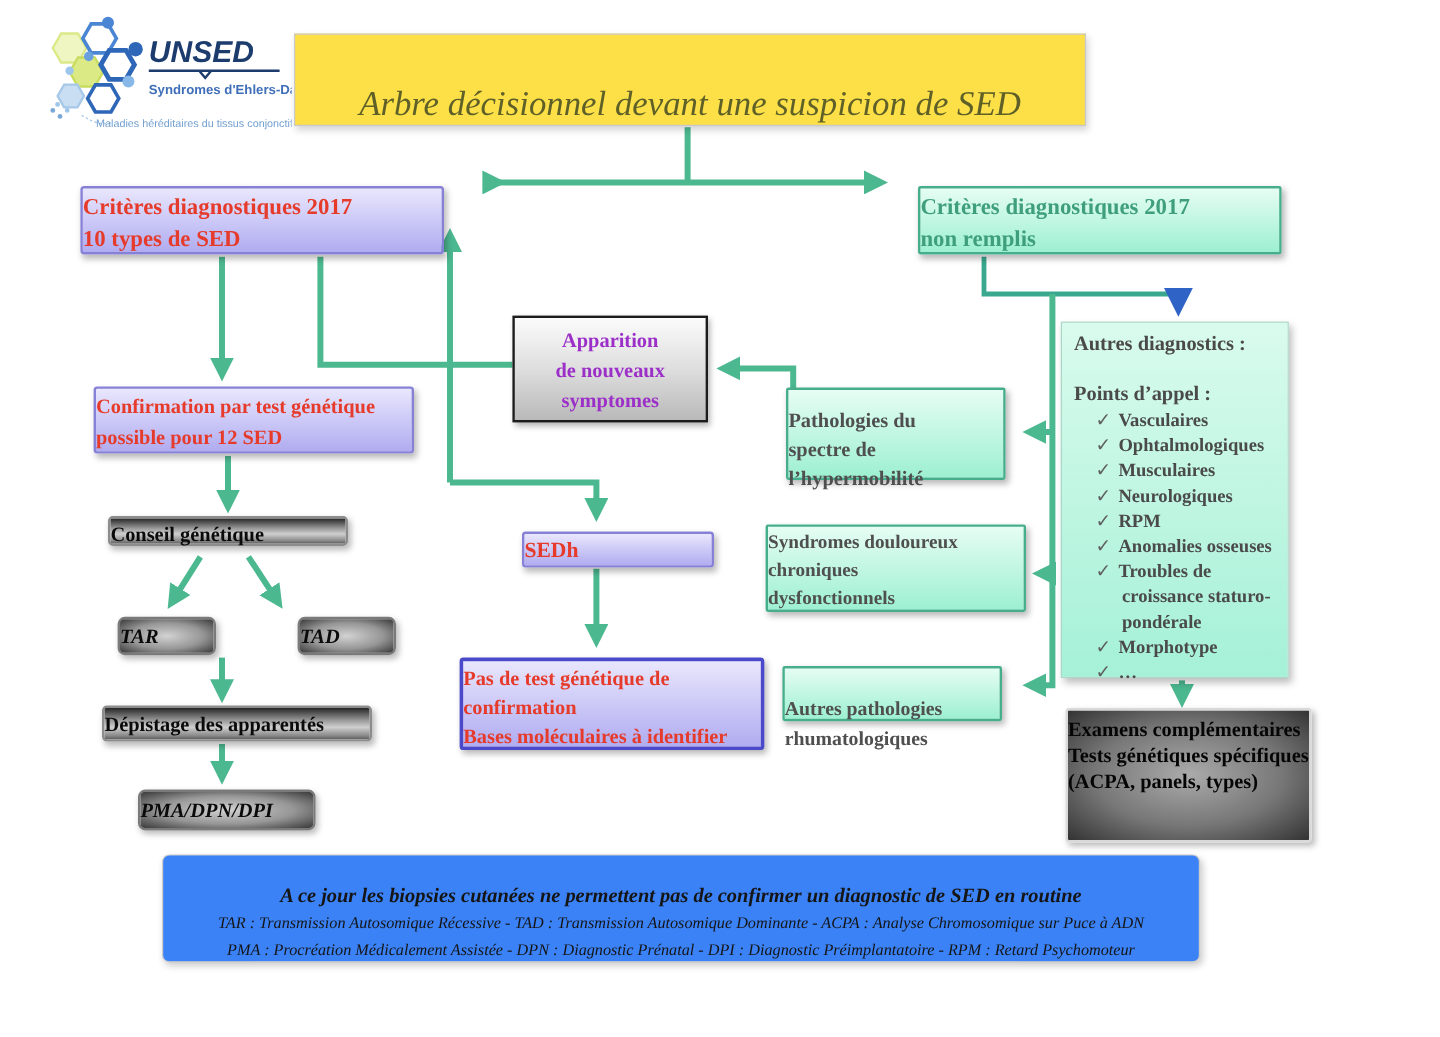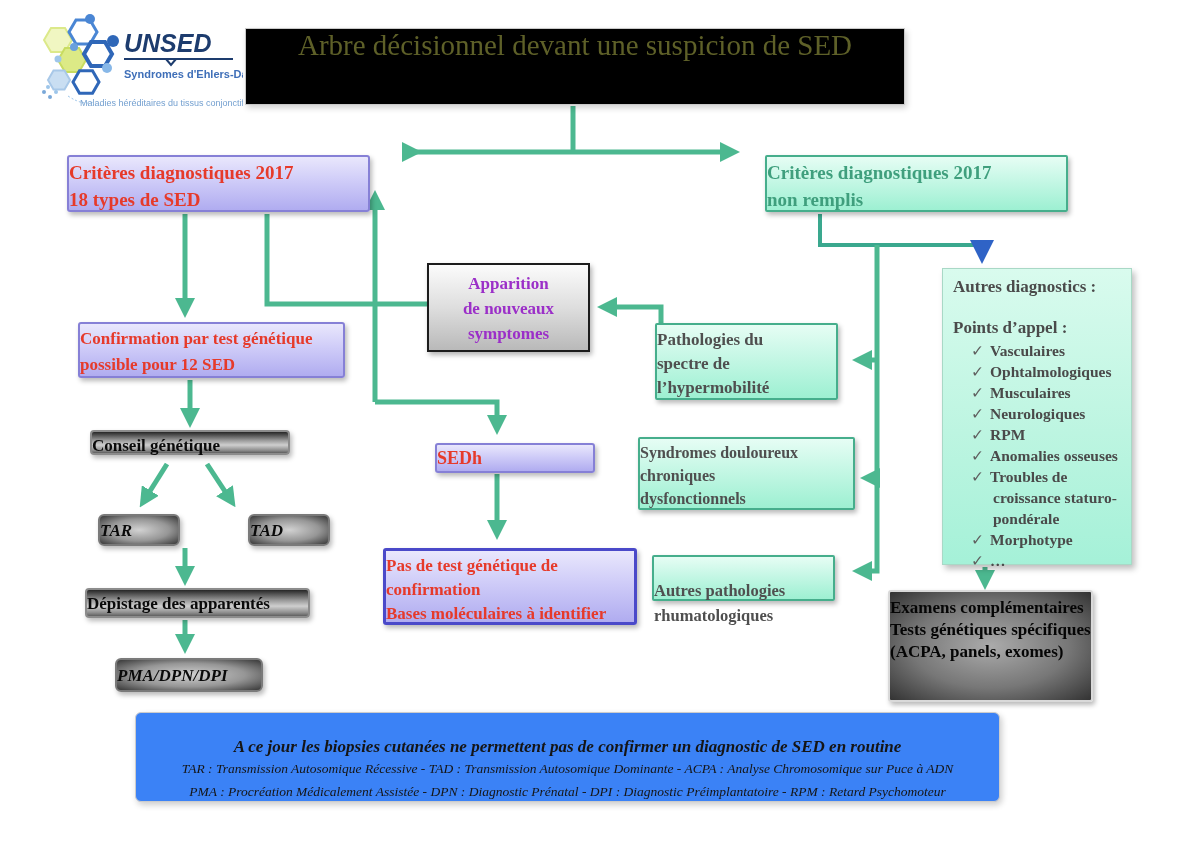--- a/index.html
+++ b/index.html
@@ -17,22 +17,22 @@
   .fil-g{fill:var(--ag);} .fil-b{fill:var(--ab);}
   .box{z-index:2;text-align:left;box-shadow:2px 3px 5px rgba(0,0,0,0.28);}
   .lav{background:linear-gradient(180deg,#e9e7fc 0%,#cfccf8 45%,#b0acf0 100%);
        border:2px solid var(--lavbd);border-radius:3px;color:var(--red);font-weight:bold;}
   .mint{background:linear-gradient(180deg,#e6fdf4 0%,#c5f7e5 45%,#9df0d2 100%);
        border:2px solid var(--mintbd);border-radius:2px;color:#4f4f4f;font-weight:bold;}
   .darkbar{background:linear-gradient(180deg,#262626 0%,#9a9a9a 40%,#cfcfcf 62%,#8b8b8b 88%,#5f5f5f 100%);
        border:2px solid #8c8c8c;border-radius:4px;color:#0a0a0a;font-weight:bold;}
   .darkpill{background:radial-gradient(ellipse at center,#d2d2d2 0%,#969696 55%,#383838 100%);
        border:2px solid #7a7a7a;border-radius:6px;color:#0a0a0a;font-weight:bold;}
-  .titlebox{background:#000000;border:1px solid #c9c9c9;box-shadow:2px 3px 6px rgba(0,0,0,0.18);
-       color:#5e6028;font-size:29px;display:flex;align-items:flex-start;justify-content:center;z-index:2;}
+  .titlebox{background:#fde047;border:1px solid #c9c9c9;box-shadow:2px 3px 6px rgba(0,0,0,0.18);
+       color:#5e6028;font-size:29px;display:flex;align-items:flex-end;justify-content:center;z-index:2;font-style:italic;}
   .graybox{background:linear-gradient(180deg,#fbfbfb 0%,#dedede 50%,#b9b9b9 100%);
        border:2px solid #1c1c1c;color:#9b2fc8;font-weight:bold;z-index:2;text-align:center;
        box-shadow:2px 3px 5px rgba(0,0,0,0.3);}
   .bigmint{background:linear-gradient(180deg,#d9fbee 0%,#bdf5e1 55%,#a5f1d8 100%);
        border:1px solid #a9d8c6;box-shadow:3px 4px 6px rgba(0,0,0,0.25);color:#4a4a4a;z-index:2;}
   .bigmint .hd{font-weight:bold;font-size:17px;}
   .bigmint ul{list-style:none;margin:2px 0 0 0;padding:0;}
   .bigmint li{font-weight:bold;font-size:15.5px;line-height:21px;padding-left:40px;text-indent:-22px;}
   .bigmint .chk{color:#5f5f5f;margin-right:6px;font-weight:normal;}
   .notebox{background:#3b82f6;border:1px solid #cccccc;border-radius:6px;
@@ -137,21 +137,21 @@
     <path d="M40,84 C52,92 60,92 66,90" stroke="#9ec6ea" stroke-width="1" stroke-dasharray="2,2" fill="none"></path>
     <text x="52" y="94" font-family="Liberation Sans, sans-serif" font-size="9" fill="#74a0d0">Maladies héréditaires du tissus conjonctif</text>
   </svg>
 
   <div class="abs titlebox" style="left:245px;top:28px;width:660px;height:77px;">
     <span>Arbre décisionnel devant une suspicion de SED</span>
   </div>
 
   <div class="abs box lav" style="left:67px;top:155px;width:303px;height:57px;font-size:19px;line-height:27px;padding-top:2px;">
     <span class="l1">Critères diagnostiques 2017</span>
-    <span class="l2">18 types de SED</span>
+    <span class="l2">10 types de SED</span>
   </div>
 
   <div class="abs box lav" style="left:78px;top:322px;width:267px;height:56px;font-size:17px;line-height:26px;padding-top:2px;">
     <span class="l1">Confirmation par test génétique</span>
     <span class="l2">possible pour 12 SED</span>
   </div>
 
   <div class="abs box darkbar" style="left:90px;top:430px;width:200px;height:25px;font-size:17px;line-height:27px;">
     <span>Conseil génétique</span>
   </div>
@@ -180,21 +180,21 @@
   <div class="abs box lav" style="left:435px;top:443px;width:160px;height:30px;font-size:18px;line-height:27px;">
     <span>SEDh</span>
   </div>
 
   <div class="abs box lav" style="left:383px;top:548px;width:254px;height:77px;font-size:17px;line-height:24px;padding-top:3px;border:3px solid #4a49c9;">
     <span class="l1">Pas de test génétique de</span>
     <span class="l2">confirmation</span>
     <span class="l3">Bases moléculaires à identifier</span>
   </div>
 
-  <div class="abs box mint" style="left:655px;top:323px;width:183px;height:77px;font-size:17px;line-height:24px;padding-top:3px;">
+  <div class="abs box mint" style="left:655px;top:323px;width:183px;height:77px;font-size:17px;line-height:24px;padding-top:14px;">
     <span class="l1">Pathologies du</span>
     <span class="l2">spectre de</span>
     <span class="l3">l’hypermobilité</span>
   </div>
 
   <div class="abs box mint" style="left:638px;top:437px;width:217px;height:73px;font-size:16px;line-height:23px;padding-top:2px;">
     <span class="l1">Syndromes douloureux</span>
     <span class="l2">chroniques</span>
     <span class="l3">dysfonctionnels</span>
   </div>
@@ -202,21 +202,21 @@
   <div class="abs box mint" style="left:652px;top:555px;width:183px;height:46px;font-size:16.5px;line-height:25px;padding-top:21px;">
     <span class="l1">Autres pathologies</span>
     <span class="l2">rhumatologiques</span>
   </div>
 
   <div class="abs box mint" style="left:765px;top:155px;width:303px;height:57px;font-size:19px;line-height:27px;padding-top:2px;color:#3f9f7d;">
     <span class="l1">Critères diagnostiques 2017</span>
     <span class="l2">non remplis</span>
   </div>
 
-  <div class="abs bigmint" style="left:942px;top:268px;width:190px;height:297px;padding:8px 0 0 10px;">
+  <div class="abs bigmint" style="left:884px;top:268px;width:190px;height:297px;padding:8px 0 0 10px;">
     <div class="hd">Autres diagnostics :</div>
     <div style="height:21px;"></div>
     <div class="hd">Points d’appel :</div>
     <ul>
       <li><span class="chk">✓</span><span>Vasculaires</span></li>
       <li><span class="chk">✓</span><span>Ophtalmologiques</span></li>
       <li><span class="chk">✓</span><span>Musculaires</span></li>
       <li><span class="chk">✓</span><span>Neurologiques</span></li>
       <li><span class="chk">✓</span><span>RPM</span></li>
       <li><span class="chk">✓</span><span>Anomalies osseuses</span></li>
@@ -224,21 +224,21 @@
       <li><span class="chk">✓</span><span>Morphotype</span></li>
       <li><span class="chk">✓</span><span>…</span></li>
     </ul>
   </div>
 
   <div class="abs box" style="left:888px;top:590px;width:205px;height:112px;font-size:17px;line-height:22px;padding-top:5px;
        background:radial-gradient(ellipse at center,#ababab 0%,#777777 55%,#333333 100%);
        border:2px solid #d9d9d9;border-radius:3px;color:#050505;font-weight:bold;">
     <span class="l1">Examens complémentaires</span>
     <span class="l2">Tests génétiques spécifiques</span>
-    <span class="l3">(ACPA, panels, exomes)</span>
+    <span class="l3">(ACPA, panels, types)</span>
   </div>
 
   <div class="abs notebox" style="left:135px;top:712px;width:865px;height:90px;">
     <div class="main">A ce jour les biopsies cutanées ne permettent pas de confirmer un diagnostic de SED en routine</div>
     <div class="leg" style="">TAR : Transmission Autosomique Récessive  - TAD : Transmission Autosomique Dominante - ACPA : Analyse Chromosomique sur Puce à ADN</div>
     <div class="leg">PMA : Procréation Médicalement Assistée  - DPN : Diagnostic Prénatal - DPI : Diagnostic Préimplantatoire  - RPM : Retard Psychomoteur</div>
   </div>
 
 </div>
 

